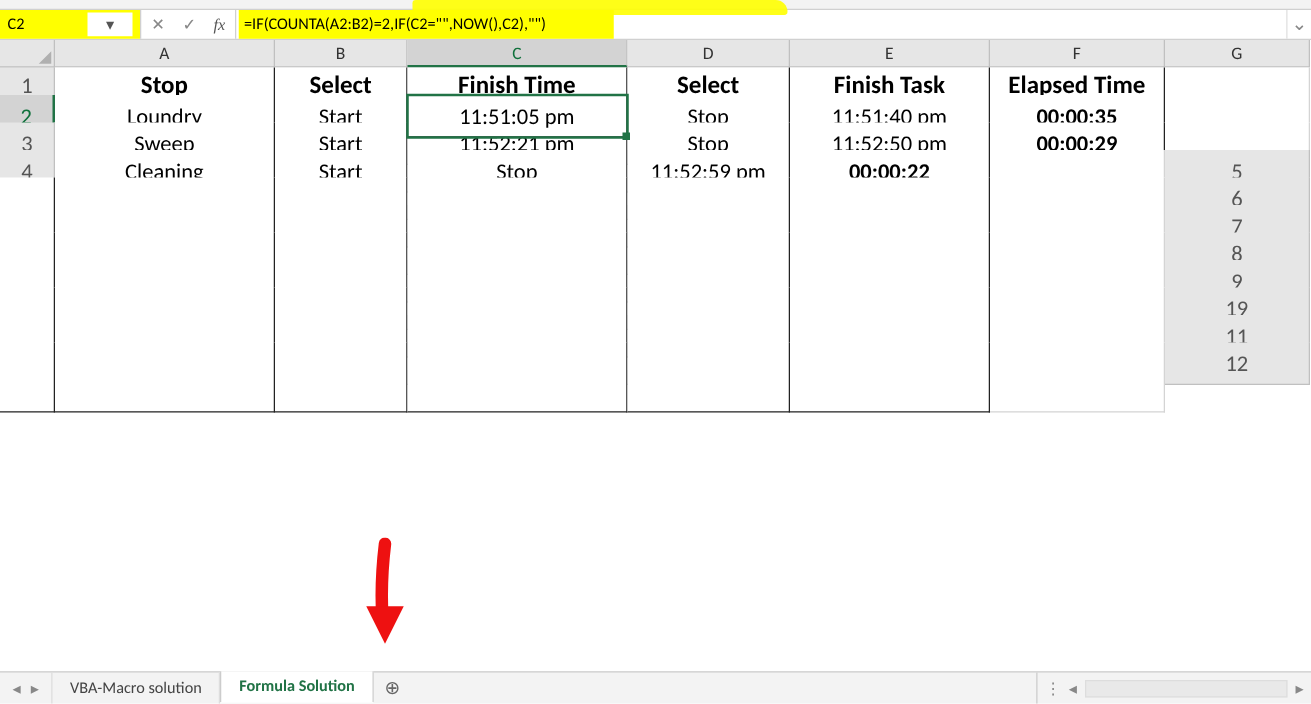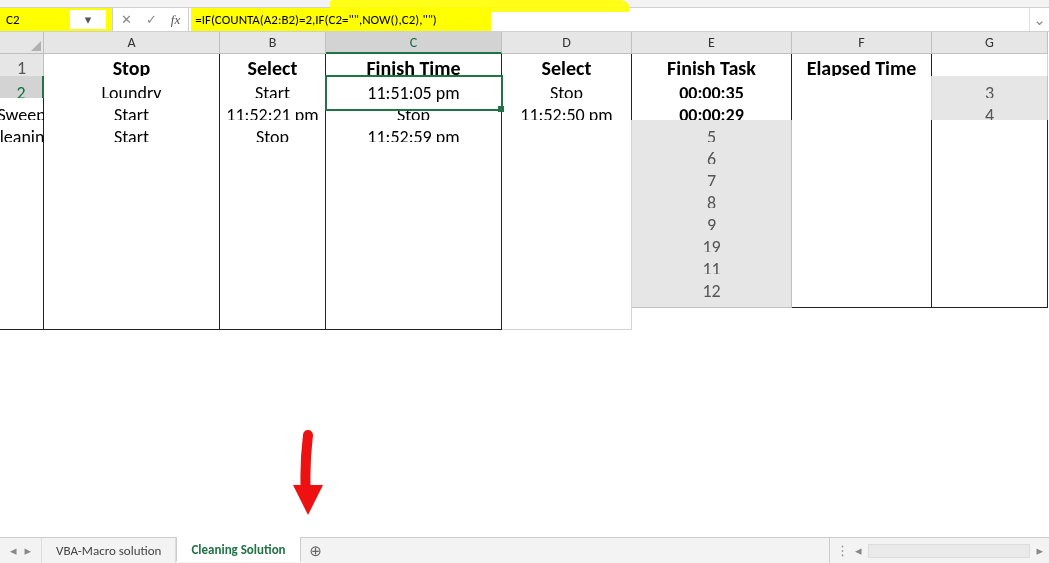--- a/index.html
+++ b/index.html
@@ -294,35 +294,37 @@
     <div class="cell hdr" style="height: 28px;">Finish Time</div>
     <div class="cell hdr" style="height: 28px;">Select</div>
     <div class="cell hdr" style="height: 28px;">Finish Task</div>
     <div class="cell hdr" style="height: 28px; text-align: center;">Elapsed Time</div>
     <div class="cell empty-col" style="height: 28px;"></div>
     <div class="row-head sel" style="height: 34px;">2</div>
     <div class="cell" style="height: 34px;">Loundry</div>
     <div class="cell" style="height: 34px;">Start</div>
     <div class="cell selected" style="height: 34px;">11:51:05 pm</div>
     <div class="cell" style="height: 34px;">Stop</div>
+    <div class="cell" style="height: 34px;">11:51:40 pm</div>
     <div class="cell bold" style="height: 34px;">00:00:35</div>
     <div class="cell empty-col" style="height: 34px;"></div>
     <div class="row-head" style="height: 34px;">3</div>
     <div class="cell" style="height: 34px;">Sweep</div>
     <div class="cell" style="height: 34px;">Start</div>
     <div class="cell" style="height: 34px;">11:52:21 pm</div>
     <div class="cell" style="height: 34px;">Stop</div>
     <div class="cell" style="height: 34px;">11:52:50 pm</div>
     <div class="cell bold" style="height: 34px;">00:00:29</div>
     <div class="cell empty-col" style="height: 34px;"></div>
     <div class="row-head" style="height: 34px;">4</div>
     <div class="cell" style="height: 34px;">Cleaning</div>
     <div class="cell" style="height: 34px;">Start</div>
     <div class="cell" style="height: 34px;">Stop</div>
     <div class="cell" style="height: 34px;">11:52:59 pm</div>
+    <div class="cell bold" style="height: 34px;">00:00:22</div>
     <div class="cell empty-col" style="height: 34px;"></div>
     <div class="row-head" style="height: 34px;">5</div>
     <div class="cell" style="height: 34px;"></div>
     <div class="cell" style="height: 34px;"></div>
     <div class="cell" style="height: 34px;"></div>
     <div class="cell" style="height: 34px;"></div>
     <div class="cell" style="height: 34px;"></div>
     <div class="cell" style="height: 34px;"></div>
     <div class="cell empty-col" style="height: 34px;"></div>
     <div class="row-head" style="height: 34px;">6</div>
@@ -388,21 +390,21 @@
   <path d="M5 55 L20 85 L35 55 Z" fill="#e11"></path>
 </svg>
 
 <div class="tab-strip">
   <div class="tab-nav">
     <span>◂</span>
     <span>▸</span>
   </div>
   <div id="tabs-holder" style="display:flex">
       <div class="sheet-tab">VBA-Macro solution</div>
-      <div class="sheet-tab active">Cleaning Solution</div>
+      <div class="sheet-tab active">Formula Solution</div>
     </div>
   <div class="add-sheet">⊕</div>
   <div class="hscroll">
     <span>⋮</span>
     <span>◂</span>
     <div class="hscroll-track"></div>
     <span>▸</span>
   </div>
 </div>
 

